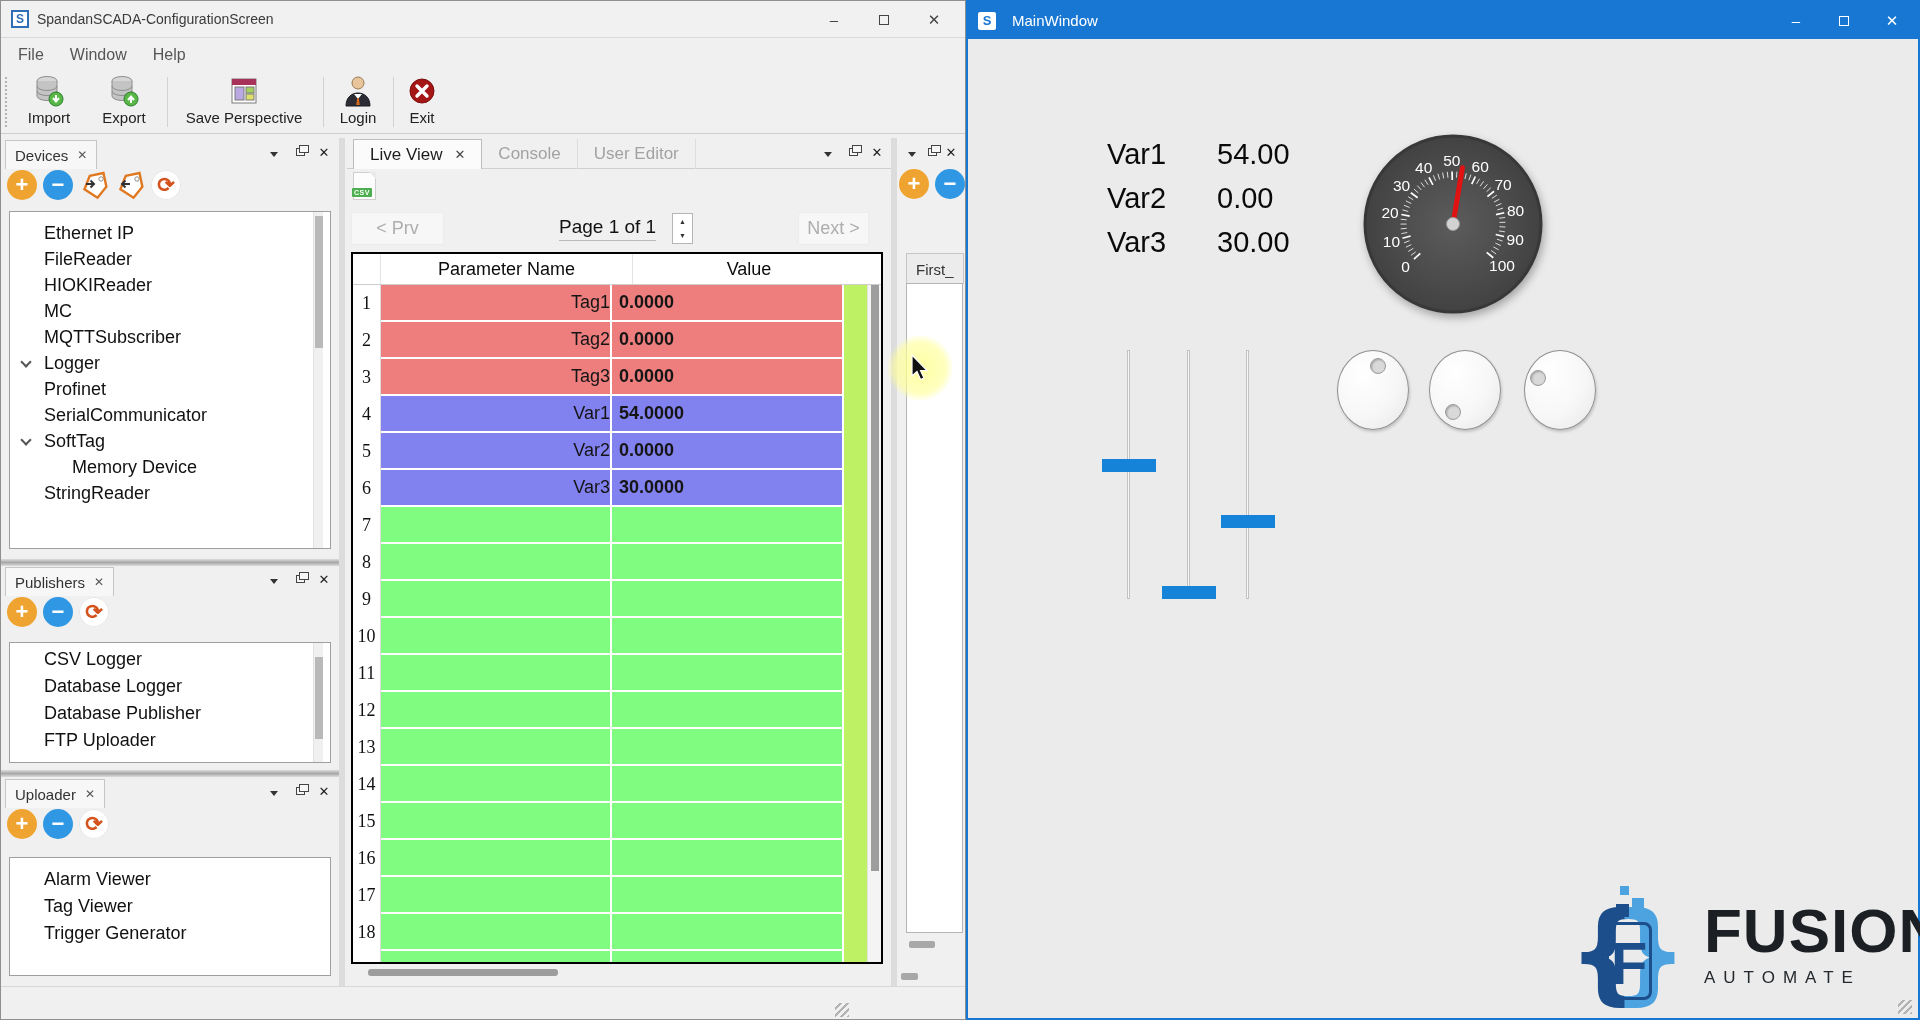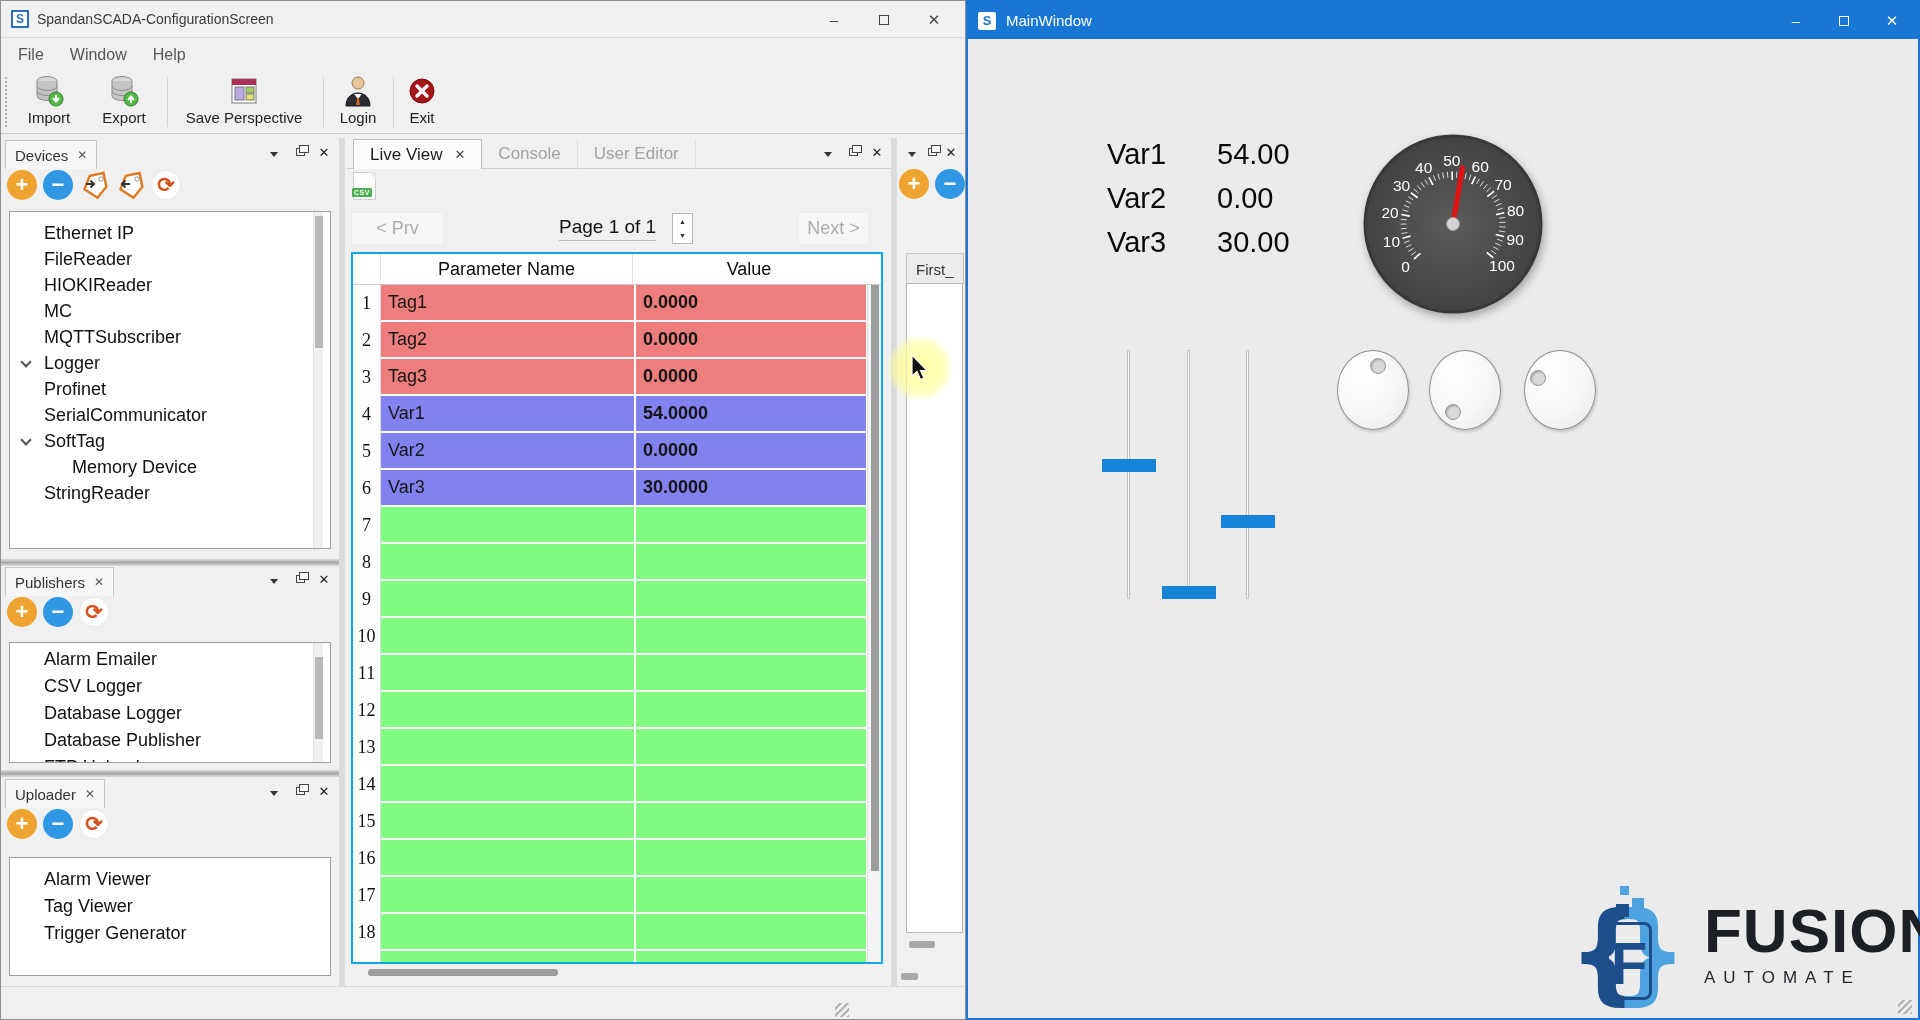--- a/index.html
+++ b/index.html
@@ -60,50 +60,50 @@
   .csv-ico{position:absolute;left:352px;top:171px;width:23px;height:28px;background:#fdfdfd;border:1px solid #cfcfcf;}
   .csv-ico .fold{position:absolute;right:-1px;top:-1px;width:0;height:0;border-left:7px solid transparent;border-top:7px solid #e9e9e9;}
   .csv-ico .tag{position:absolute;left:-2px;bottom:2px;background:#4caf50;color:#fff;font-size:7px;font-weight:bold;
     padding:1px 2px;border-radius:1px;letter-spacing:.5px;}
   .pgr-btn{position:absolute;height:33px;background:#f7f7f7;border:1px solid #ececec;border-radius:2px;color:#adadad;
     font-size:18px;display:flex;align-items:center;justify-content:center;}
   .pgr-label{position:absolute;font-size:19px;color:#111;border-bottom:1px solid #bbb;padding-bottom:2px;}
   .spin{position:absolute;width:21px;height:31px;background:#fff;border:1px solid #b5b5b5;display:flex;flex-direction:column;}
   .spin div{flex:1;display:flex;align-items:center;justify-content:center;font-size:7px;color:#333;}
 
-  #lv-table{position:absolute;left:350px;top:251px;width:532px;height:712px;background:#bef264;border:2px solid #0ea5e9;overflow:hidden;}
+  #lv-table{position:absolute;left:350px;top:251px;width:532px;height:712px;background:#bef264;border:2px solid #000000;overflow:hidden;}
   .thead{display:flex;height:31px;border-bottom:1px solid #cdcdcd;background:#fff;}
   .thead div{font-size:18px;color:#0c0c0c;line-height:30px;text-align:center;}
   .h-num{width:28px;border-right:1px solid #e4e4e4;}
   .h-name{width:252px;border-right:1px solid #e4e4e4;}
   .h-val{width:232px;}
   .trow{display:flex;height:37px;}
   .tnum{width:28px;font-family:"Liberation Serif",serif;font-size:18px;color:#111;text-align:center;line-height:37px;
     background:#fff;border-right:1px solid #dcdcdc;}
   .tcell{border-right:2px solid #fff;border-bottom:2px solid #fff;font-size:18px;color:#151515;line-height:35px;padding-left:7px;}
-  .tname{width:255px;}
+  .tname{width:231px;text-align:right;}
   .tval{width:232px;font-weight:bold;}
   #tbl-vsb{position:absolute;right:0;top:31px;bottom:0;width:14px;background:#f4f4f4;border-left:1px solid #e2e2e2;}
   #tbl-vsb .th{position:absolute;left:3px;top:0;width:8px;height:586px;background:#9d9d9d;}
   #tbl-hsb{position:absolute;left:352px;top:966px;width:528px;height:11px;background:#f0f0f0;}
   #tbl-hsb .th{position:absolute;left:15px;top:2px;width:190px;height:7px;background:#9d9d9d;border-radius:3px;}
 
   
   .mini-sb{position:absolute;height:7px;background:#a8a8a8;border-radius:2px;}
 
   .lw-status{position:absolute;left:0;top:985px;width:964px;height:33px;background:#f0f0f0;border-top:1px solid #d8d8d8;}
   .grip{position:absolute;width:14px;height:14px;
     background:repeating-linear-gradient(135deg,transparent 0 3px,#b2b2b2 3px 5px);}
 
   
   #rw{position:absolute;left:966px;top:0;width:954px;height:1020px;background:#ebebeb;border:2px solid #1777d3;}
   #rw-titlebar{position:absolute;left:0;top:0;width:100%;height:37px;background:#1777d3;display:flex;align-items:center;}
   .rw-ico{margin-left:10px;width:18px;height:18px;background:#fff;color:#1777d3;font-weight:bold;font-size:13px;
     text-align:center;line-height:18px;border-radius:2px;}
-  .rw-title{margin-left:10px;color:#fff;font-size:15px;}
+  .rw-title{margin-left:16px;color:#fff;font-size:15px;}
   .rw-btns{position:absolute;right:2px;top:0;height:37px;display:flex;}
   .rw-btn{width:48px;height:37px;display:flex;align-items:center;justify-content:center;color:#fff;font-size:15px;}
   .box-glyph-w{width:10px;height:10px;border:1px solid #fff;display:inline-block;}
 
   #vars{position:absolute;left:139px;top:130px;}
   .var-row{display:flex;height:44px;align-items:center;}
   .var-name{width:110px;font-size:29px;color:#0a0a0a;}
   .var-value{font-size:29px;color:#0a0a0a;}
 
   #gauge{position:absolute;left:394px;top:131px;width:182px;height:182px;}
@@ -278,21 +278,20 @@
     <div class="picon" style="left:290px;top:570px;">
         <span class="flt"></span>
       </div>
     <div class="picon" style="left:314px;top:570px;">
         <span class="xg">✕</span>
       </div>
     <div class="cbtn add" style="left:6px;top:596px;">+</div>
     <div class="cbtn rem" style="left:42px;top:596px;">−</div>
     <div class="cbtn ref" style="left:78px;top:596px;">⟳</div>
     <div class="listbox" style="left:8px;top:641px;width:322px;height:121px;padding-top:3px;" id="publisher-list">
-        <div class="plain-item">Alarm Emailer</div>
         <div class="plain-item">CSV Logger</div>
         <div class="plain-item">Database Logger</div>
         <div class="plain-item">Database Publisher</div>
         <div class="plain-item">FTP Uploader</div>
       </div>
     <div class="vsb" style="left:312px;top:642px;height:119px;right:auto;">
       <div class="vsb-thumb" style="top:14px;height:82px;"></div>
     </div>
 
     <div class="hsplit" style="top:769px;"></div>

